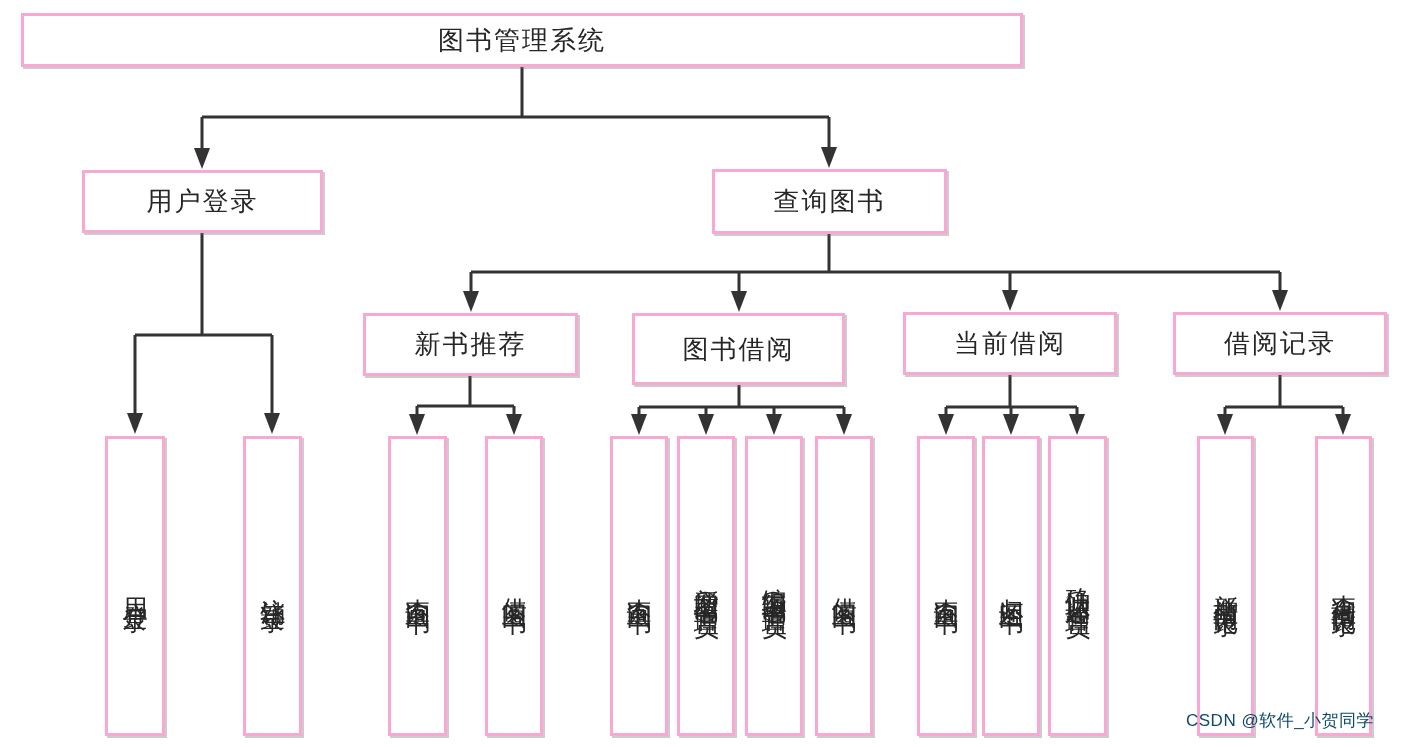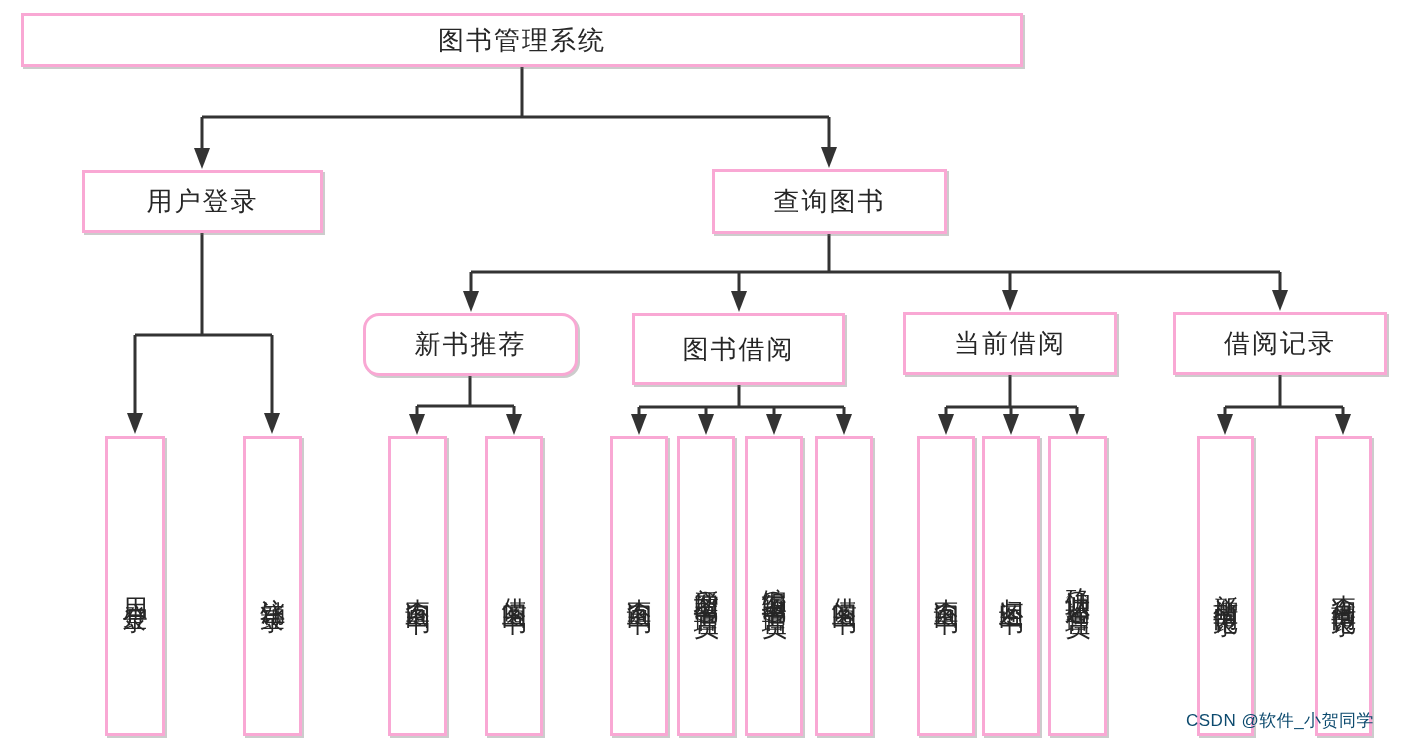--- a/index.html
+++ b/index.html
@@ -112,21 +112,21 @@
       <polygon class="head" points="1217,414 1233,414 1225,435"></polygon>
       <polygon class="head" points="1335,414 1351,414 1343,435"></polygon>
     </g>
   </svg>
 
   <div class="node" style="left:21px; top:13px; width:1002px; height:54px;">图书管理系统</div>
 
   <div class="node" style="left:82px; top:170px; width:241px; height:63px;">用户登录</div>
   <div class="node" style="left:712px; top:169px; width:235px; height:65px;">查询图书</div>
 
-  <div class="node" style="left:363px; top:313px; width:215px; height:63px;border-radius:16px;">新书推荐</div>
+  <div class="node" style="left:363px; top:313px; width:215px; height:63px;">新书推荐</div>
   <div class="node" style="left:632px; top:313px; width:213px; height:72px;">图书借阅</div>
   <div class="node" style="left:1173px; top:312px; width:214px; height:63px;">借阅记录</div>
   <div class="node" style="left:903px; top:312px; width:214px; height:63px;">当前借阅</div>
 
   <div class="leaf" style="left:105px; top:436px; width:60px; height:300px;">
     <span class="vtext">用户登录</span>
   </div>
   <div class="leaf" style="left:243px; top:436px; width:59px; height:300px;">
     <span class="vtext">注销登录</span>
   </div>

